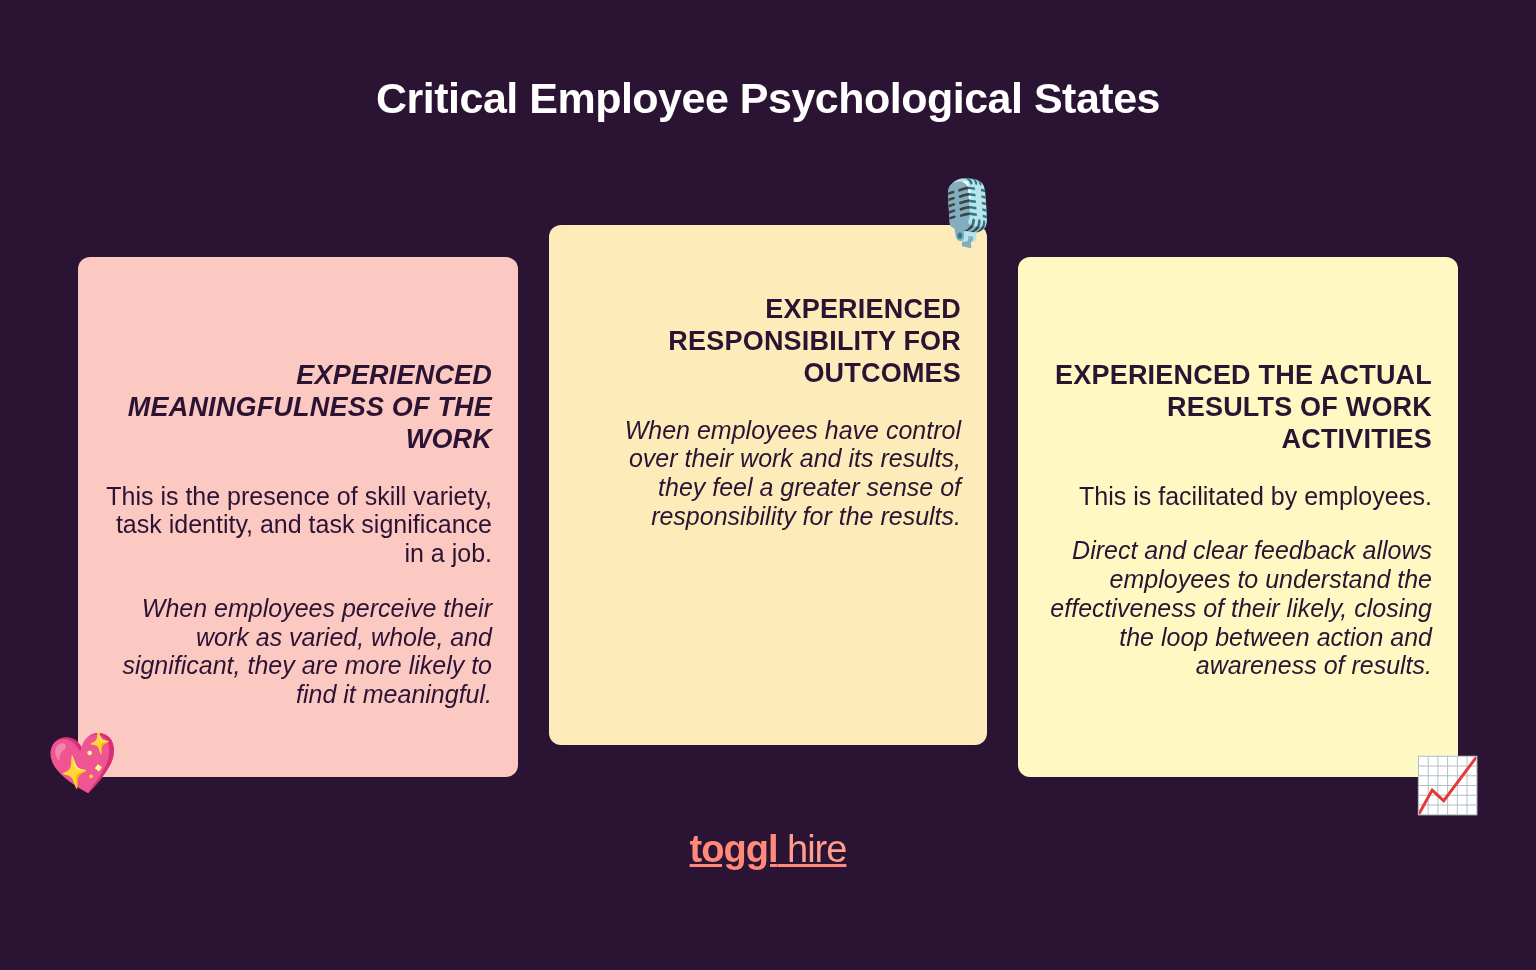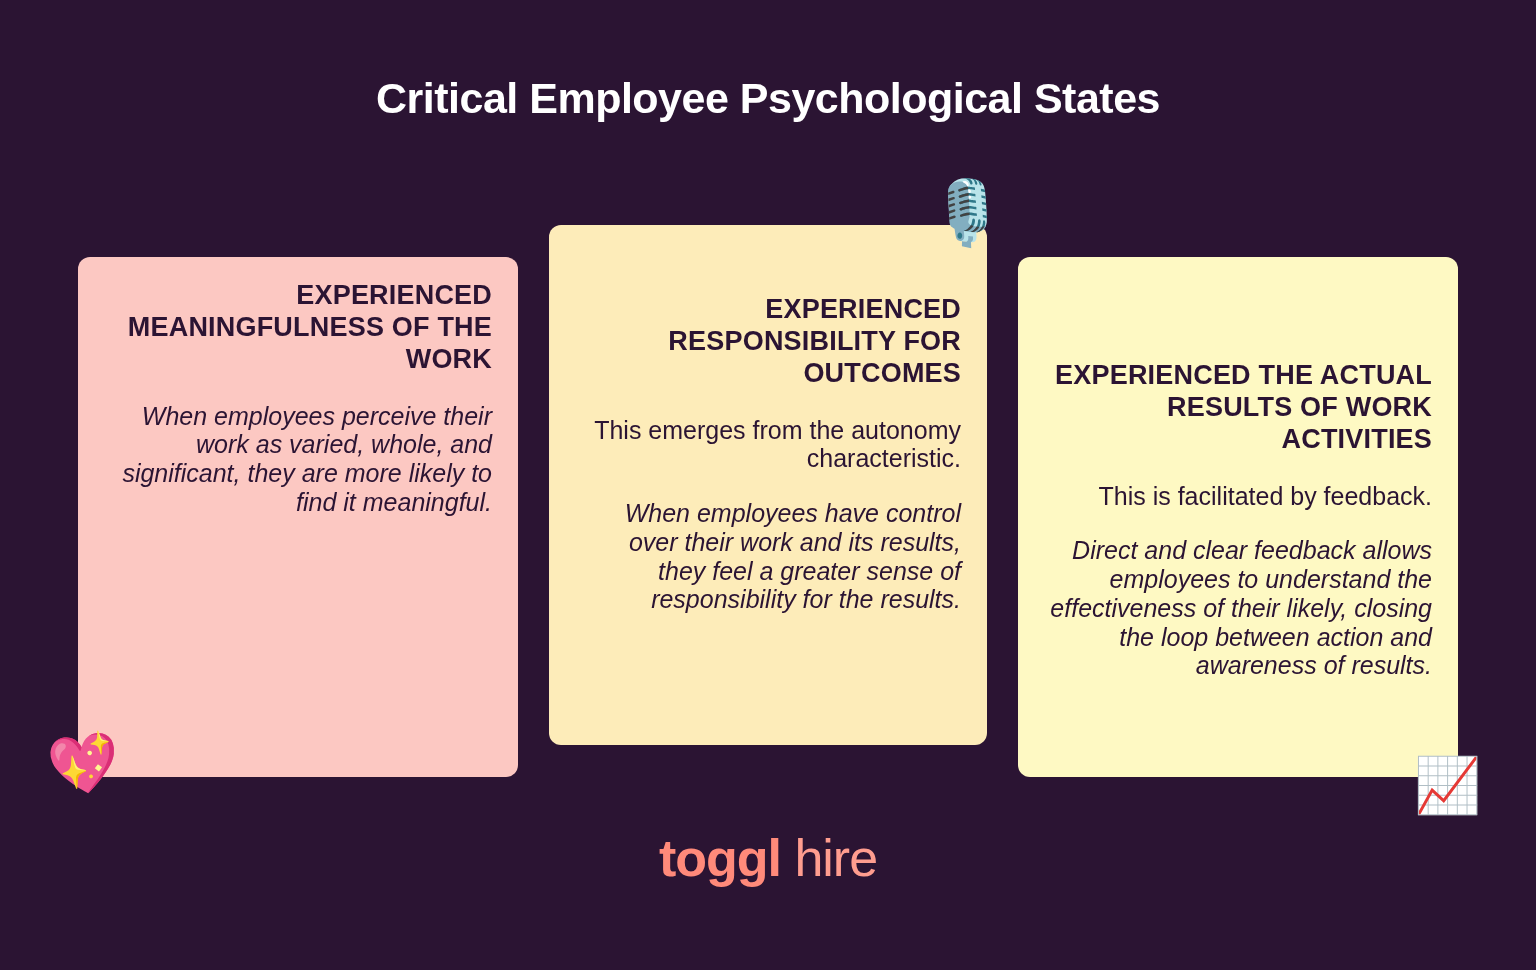--- a/index.html
+++ b/index.html
@@ -71,20 +71,22 @@
     font-weight: bold;
     line-height: 1.18;
     letter-spacing: 0.2px;
     text-transform: uppercase;
     margin: 0 0 26px 0;
   }
   .card-2 .card-heading {
     margin-top: 46px;
   }
   .card-1 .card-heading {
+    margin-top: 80px;
+    font-style: italic;
   }
   .card-3 .card-heading {
     margin-top: 80px;
   }
   .card-para {
     font-size: 25px;
     line-height: 1.15;
     margin: 0 0 26px 0;
   }
   .card-para:last-child {
@@ -112,53 +114,54 @@
     left: 1414px;
     top: 758px;
     font-size: 54px;
   }
   .brand {
     position: absolute;
     left: 0;
     top: 828px;
     width: 1536px;
     text-align: center;
-    font-size: 52px;
+    font-size: 38px;
     font-weight: bold;
     color: #ff8a7a;
     letter-spacing: -1px;
+    text-decoration: underline;
   }
   .brand .brand-light {
     font-weight: normal;
     color: #ff9d8f;
   }
 </style>
 </head>
 <body>
 
 <div class="page">
 
   <div class="title">Critical Employee Psychological States</div>
 
   <div class="cards">
 
     <div class="card card-1">
       <div class="card-heading">EXPERIENCED MEANINGFULNESS OF THE WORK</div>
+      <div class="card-para">This is the presence of skill variety, task identity, and task significance in a job.</div>
       <div class="card-para">When employees perceive their work as varied, whole, and significant, they are more likely to find it meaningful.</div>
     </div>
 
     <div class="card card-2">
       <div class="card-heading">EXPERIENCED RESPONSIBILITY FOR OUTCOMES</div>
-      <div class="card-para">This emerges from the autonomy characteristic.</div>
       <div class="card-para">When employees have control over their work and its results, they feel a greater sense of responsibility for the results.</div>
     </div>
 
     <div class="card card-3">
       <div class="card-heading">EXPERIENCED THE ACTUAL RESULTS OF WORK ACTIVITIES</div>
-      <div class="card-para">This is facilitated by feedback.</div>
+      <div class="card-para">This is facilitated by employees.</div>
       <div class="card-para">Direct and clear feedback allows employees to understand the effectiveness of their likely, closing the loop between action and awareness of results.</div>
     </div>
 
   </div>
 
   <div class="emoji emoji-heart">💖</div>
   <div class="emoji emoji-mic">🎙️</div>
   <div class="emoji emoji-chart">📈</div>
 
   <div class="brand">

